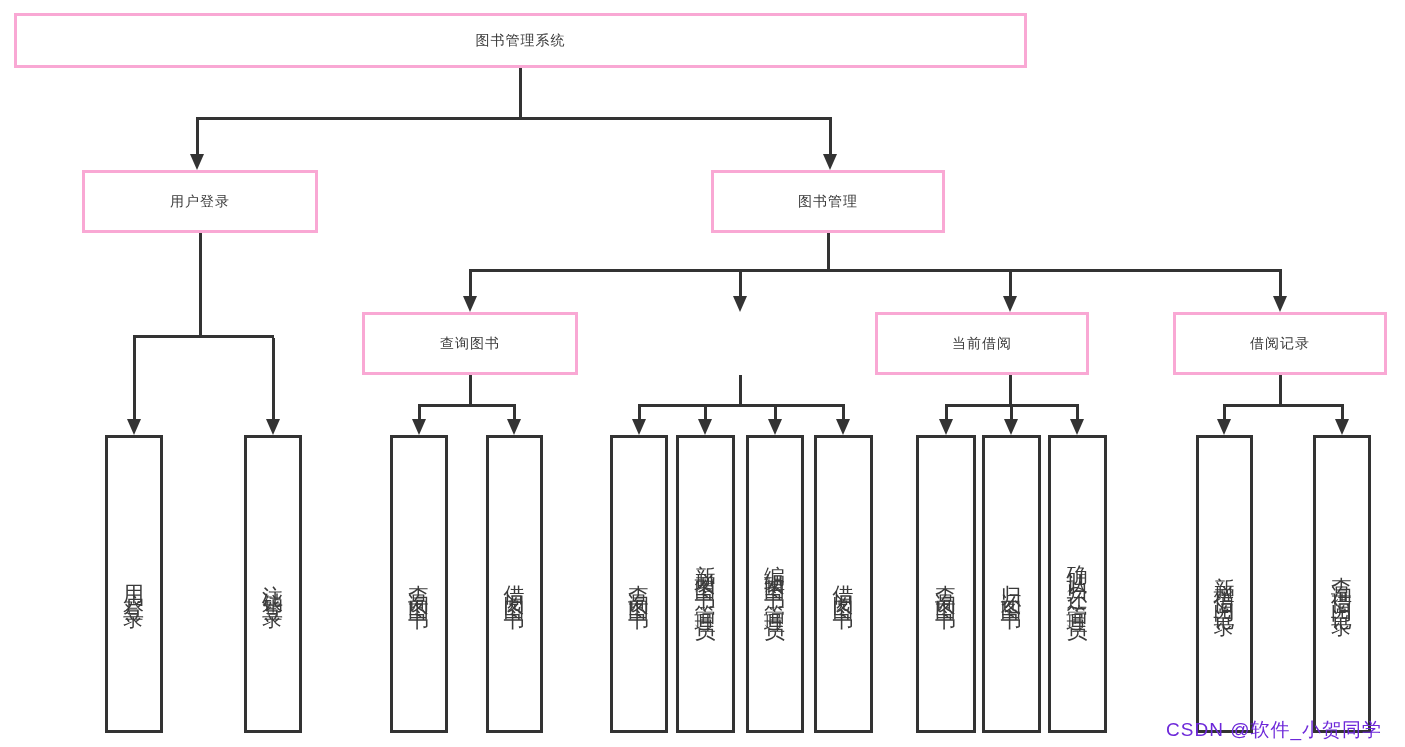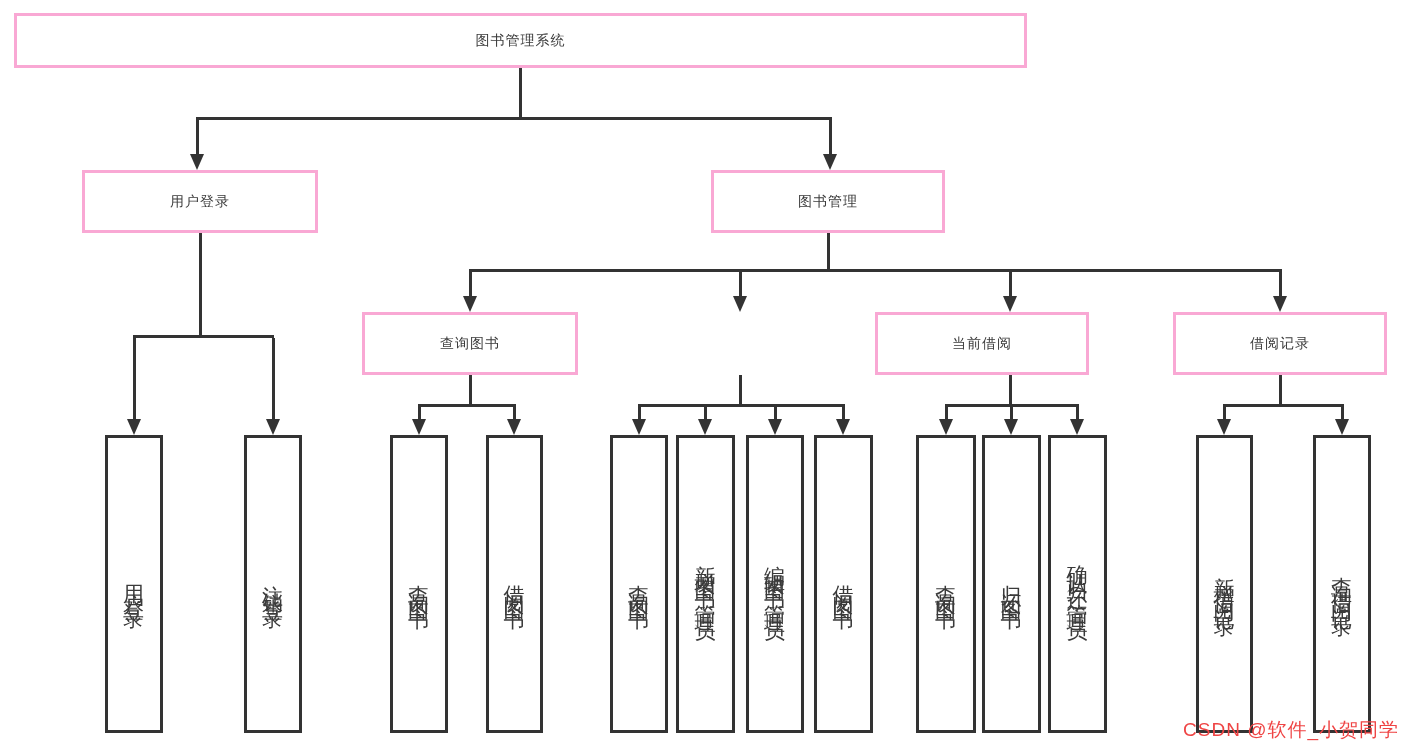--- a/index.html
+++ b/index.html
@@ -21,21 +21,21 @@
     color:#3a3a3a;font-size:21px;letter-spacing:8px;line-height:1;
   }
   .vl{position:absolute;width:3px;background:#333333;}
   .hl{position:absolute;height:3px;background:#333333;}
   .arr{
     position:absolute;width:0;height:0;
     border-left:7px solid transparent;border-right:7px solid transparent;
     border-top:16px solid #333333;
   }
   .watermark{
-    position:absolute;right:6px;bottom:4px;color:#ef4444;font-size:19px;
+    position:absolute;right:23px;bottom:4px;color:#6d28d9;font-size:19px;
     letter-spacing:1px;z-index:5;white-space:nowrap;
   }
 </style>
 </head>
 <body>
 
 <div class="canvas">
 
   <div class="node" style="left:14px;top:13px;width:1013px;height:55px;">图书管理系统</div>
 

